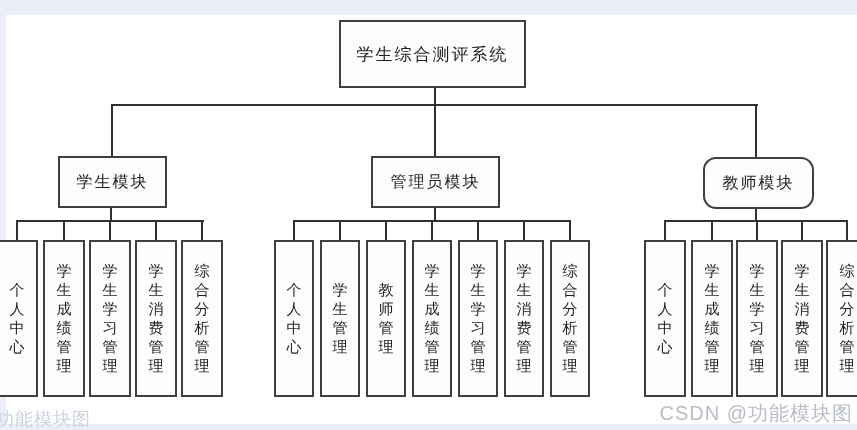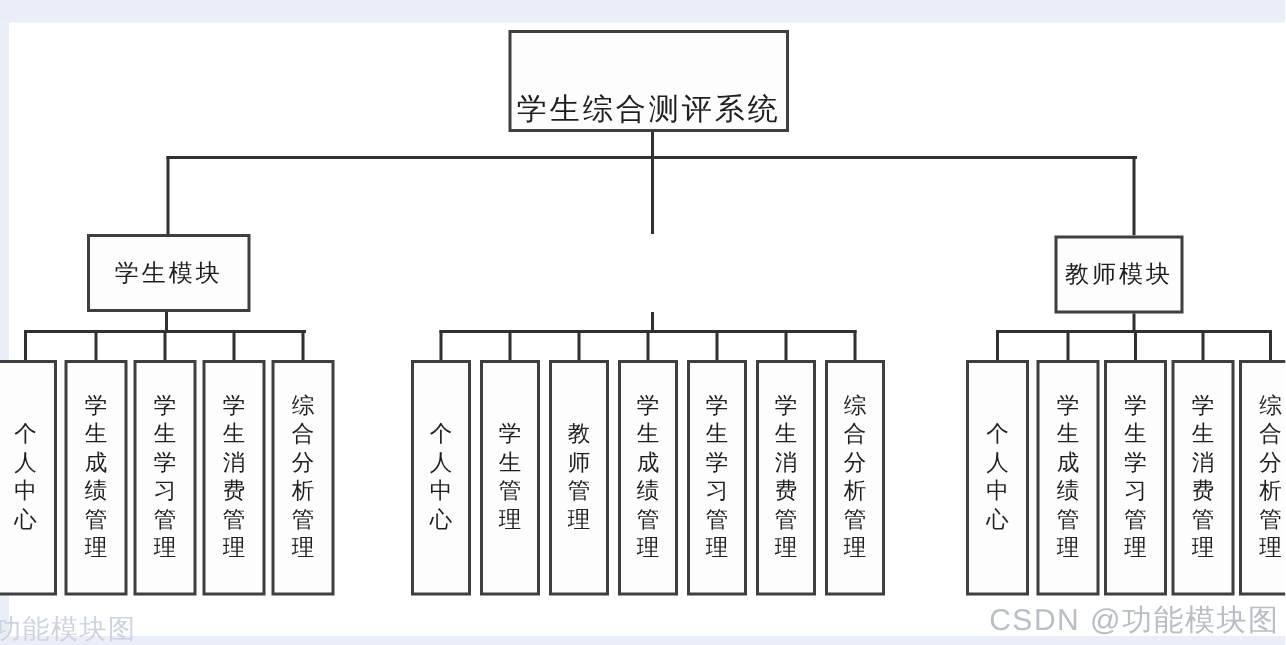--- a/index.html
+++ b/index.html
@@ -10,21 +10,21 @@
     color:#1f1f1f;
   }
   .frame{position:absolute;background:#e9eef8;}
   .hline{position:absolute;height:2px;background:#303030;}
   .vline{position:absolute;width:2px;background:#303030;}
   .node{
     position:absolute;display:flex;align-items:center;justify-content:center;
     background:#fdfdfe;border:2px solid #3f3f3f;box-sizing:border-box;
     text-align:center;
   }
-  .root-node{font-size:20px;letter-spacing:2px;align-items:flex-end;}
+  .root-node{font-size:17px;letter-spacing:2px;}
   .module-node{font-size:16px;letter-spacing:2px;}
   .leaf-node{font-size:15px;}
   .vtext{white-space:pre-line;line-height:19px;display:block;}
   .watermark{
     position:absolute;top:400px;right:4px;
     font-family:"Liberation Sans","DejaVu Sans",sans-serif;
     font-size:20px;color:#b8bdc6;letter-spacing:1px;
   }
   .caption{
     position:absolute;top:407px;left:-4px;
@@ -46,21 +46,24 @@
 
   <div class="vline" style="left:434px;top:88px;height:17px;"></div>
   <div class="hline" style="left:111px;top:104px;width:647px;"></div>
   <div class="vline" style="left:111px;top:104px;height:52px;"></div>
   <div class="vline" style="left:434px;top:104px;height:52px;"></div>
   <div class="vline" style="left:755px;top:104px;height:53px;"></div>
 
   <div class="node module-node" style="left:58px;top:156px;width:109px;height:52px;">
     <span>学生模块</span>
   </div>
-  <div class="node module-node" style="left:703px;top:157px;width:86px;height:52px;">
+  <div class="node module-node" style="left:371px;top:156px;width:129px;height:52px;">
+    <span>管理员模块</span>
+  </div>
+  <div class="node module-node" style="left:703px;top:157px;width:111px;height:52px;border-radius:13px;">
     <span>教师模块</span>
   </div>
 
   <div class="vline" style="left:110px;top:208px;height:14px;"></div>
   <div class="hline" style="left:16px;top:220px;width:188px;"></div>
   <div class="vline" style="left:16px;top:220px;height:20px;"></div>
   <div class="vline" style="left:63px;top:220px;height:20px;"></div>
   <div class="vline" style="left:109px;top:220px;height:20px;"></div>
   <div class="vline" style="left:155px;top:220px;height:20px;"></div>
   <div class="vline" style="left:201px;top:220px;height:20px;"></div>

